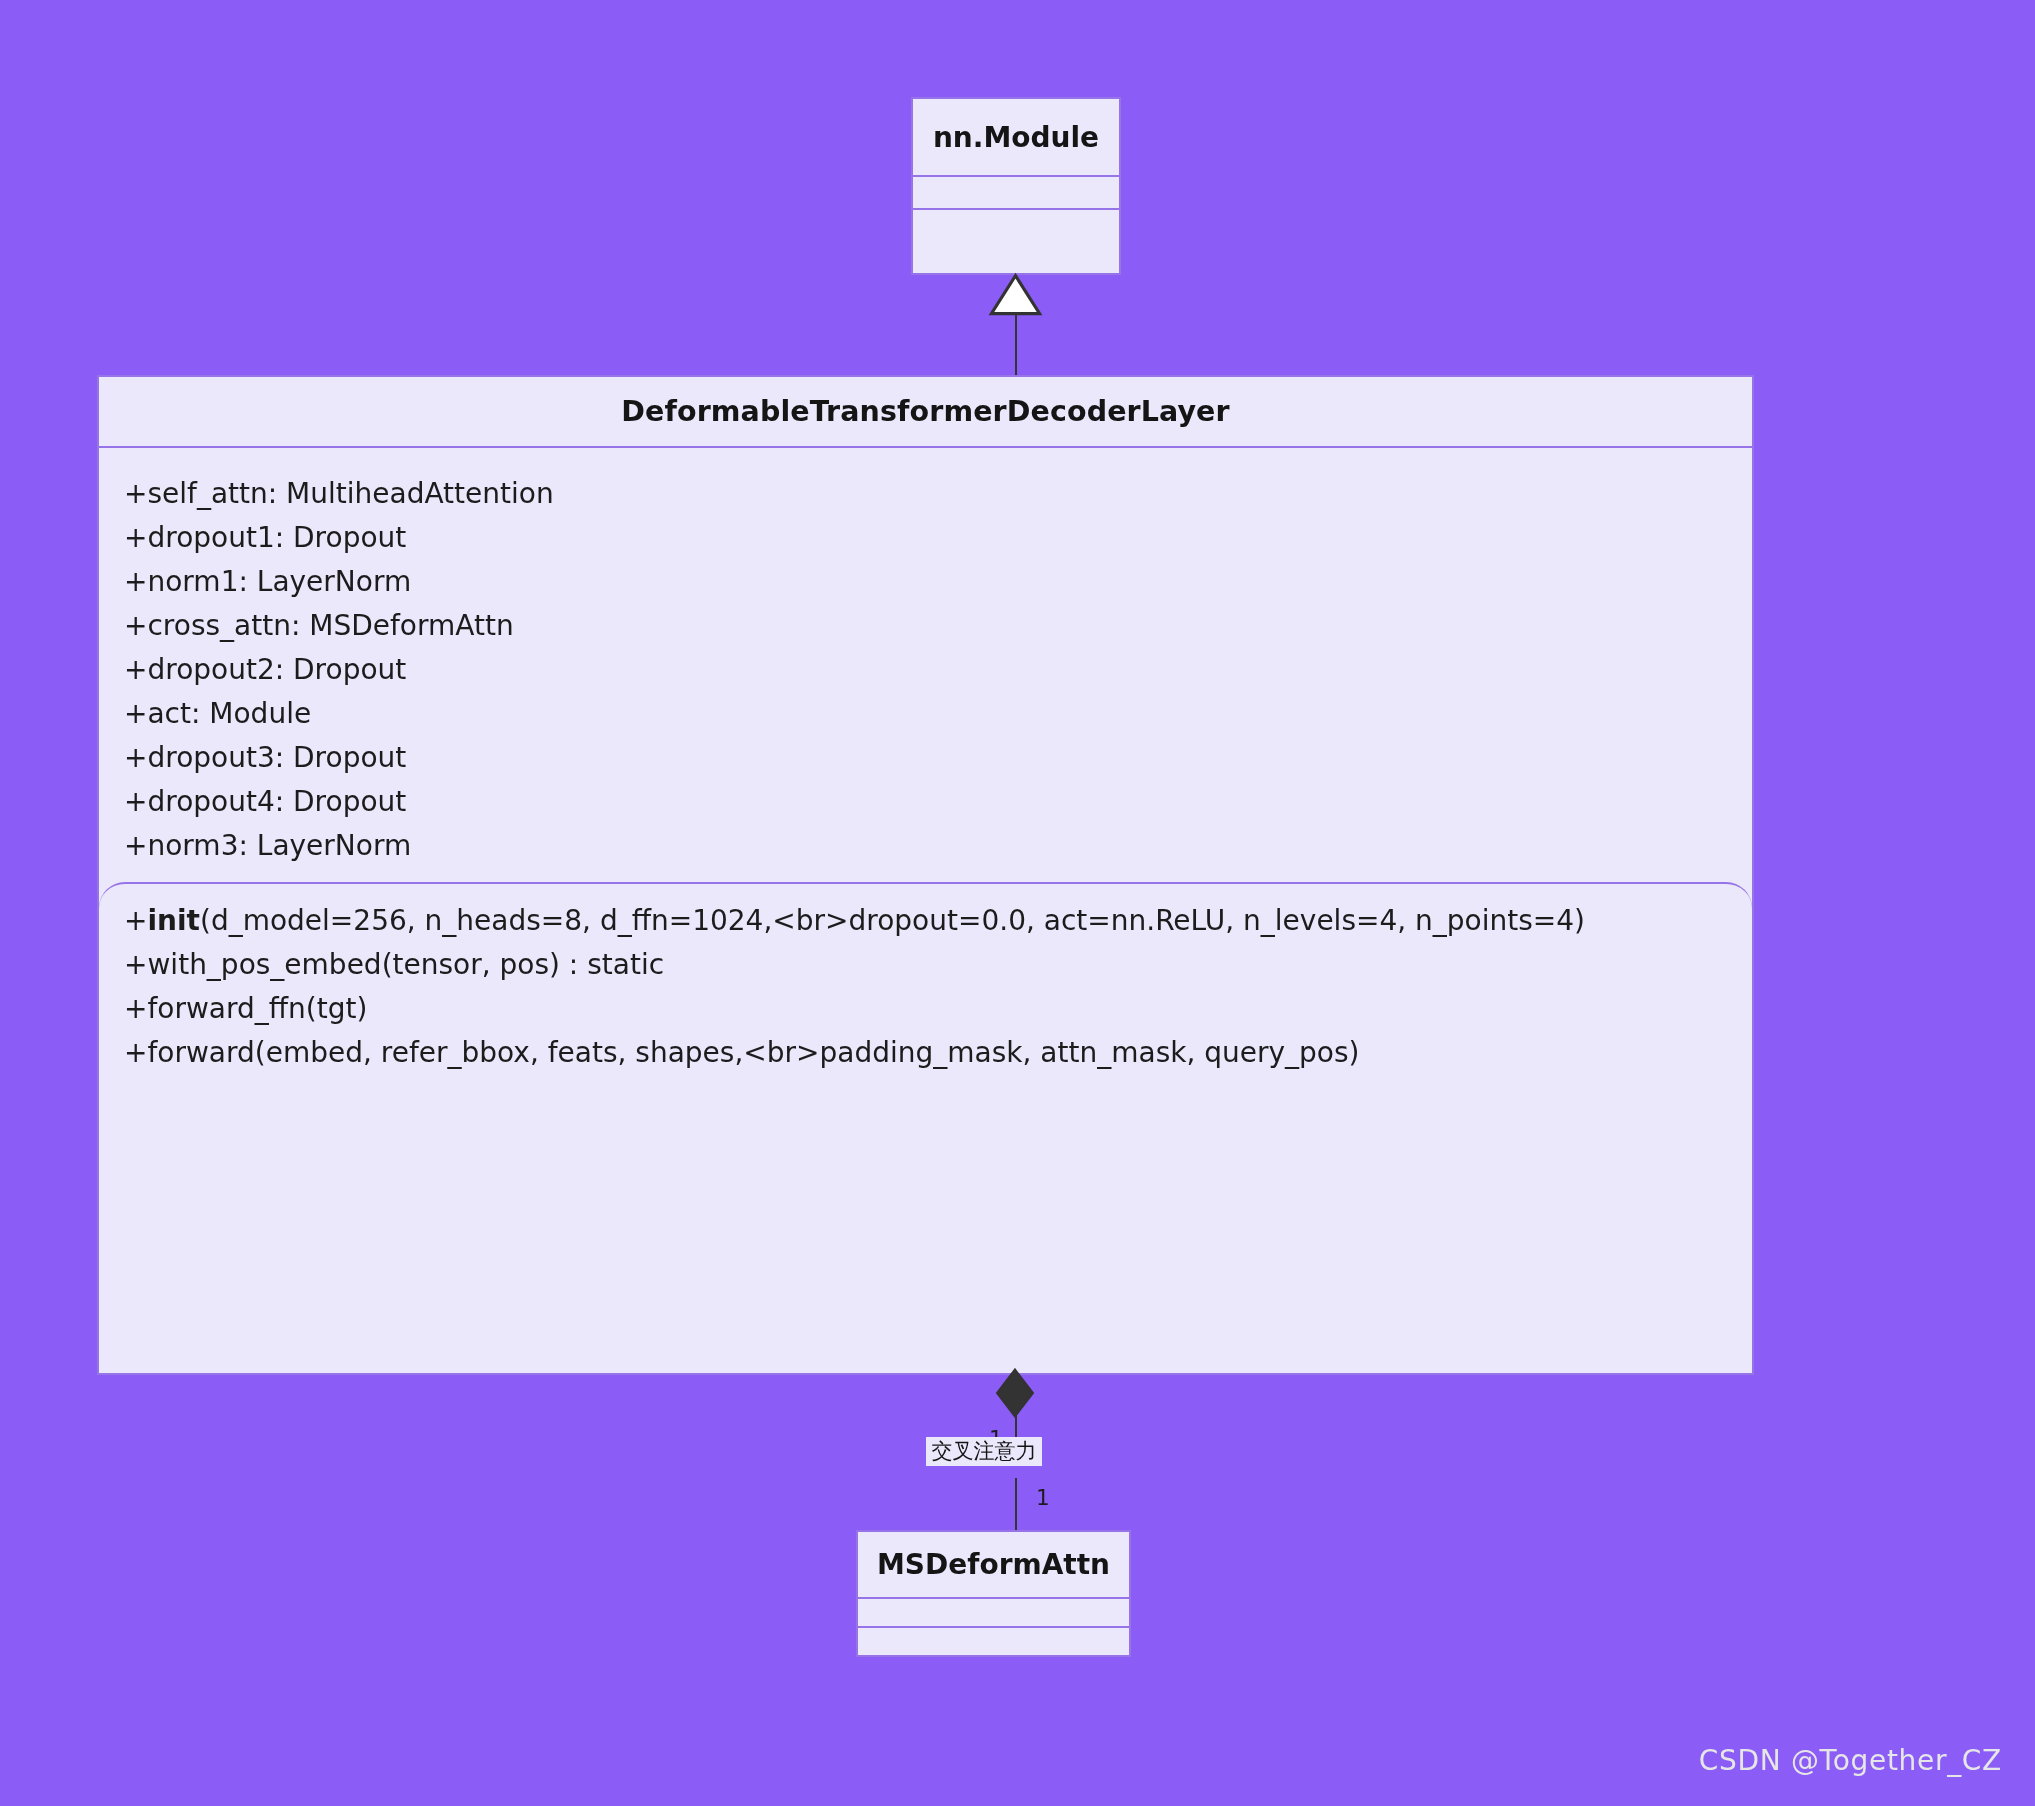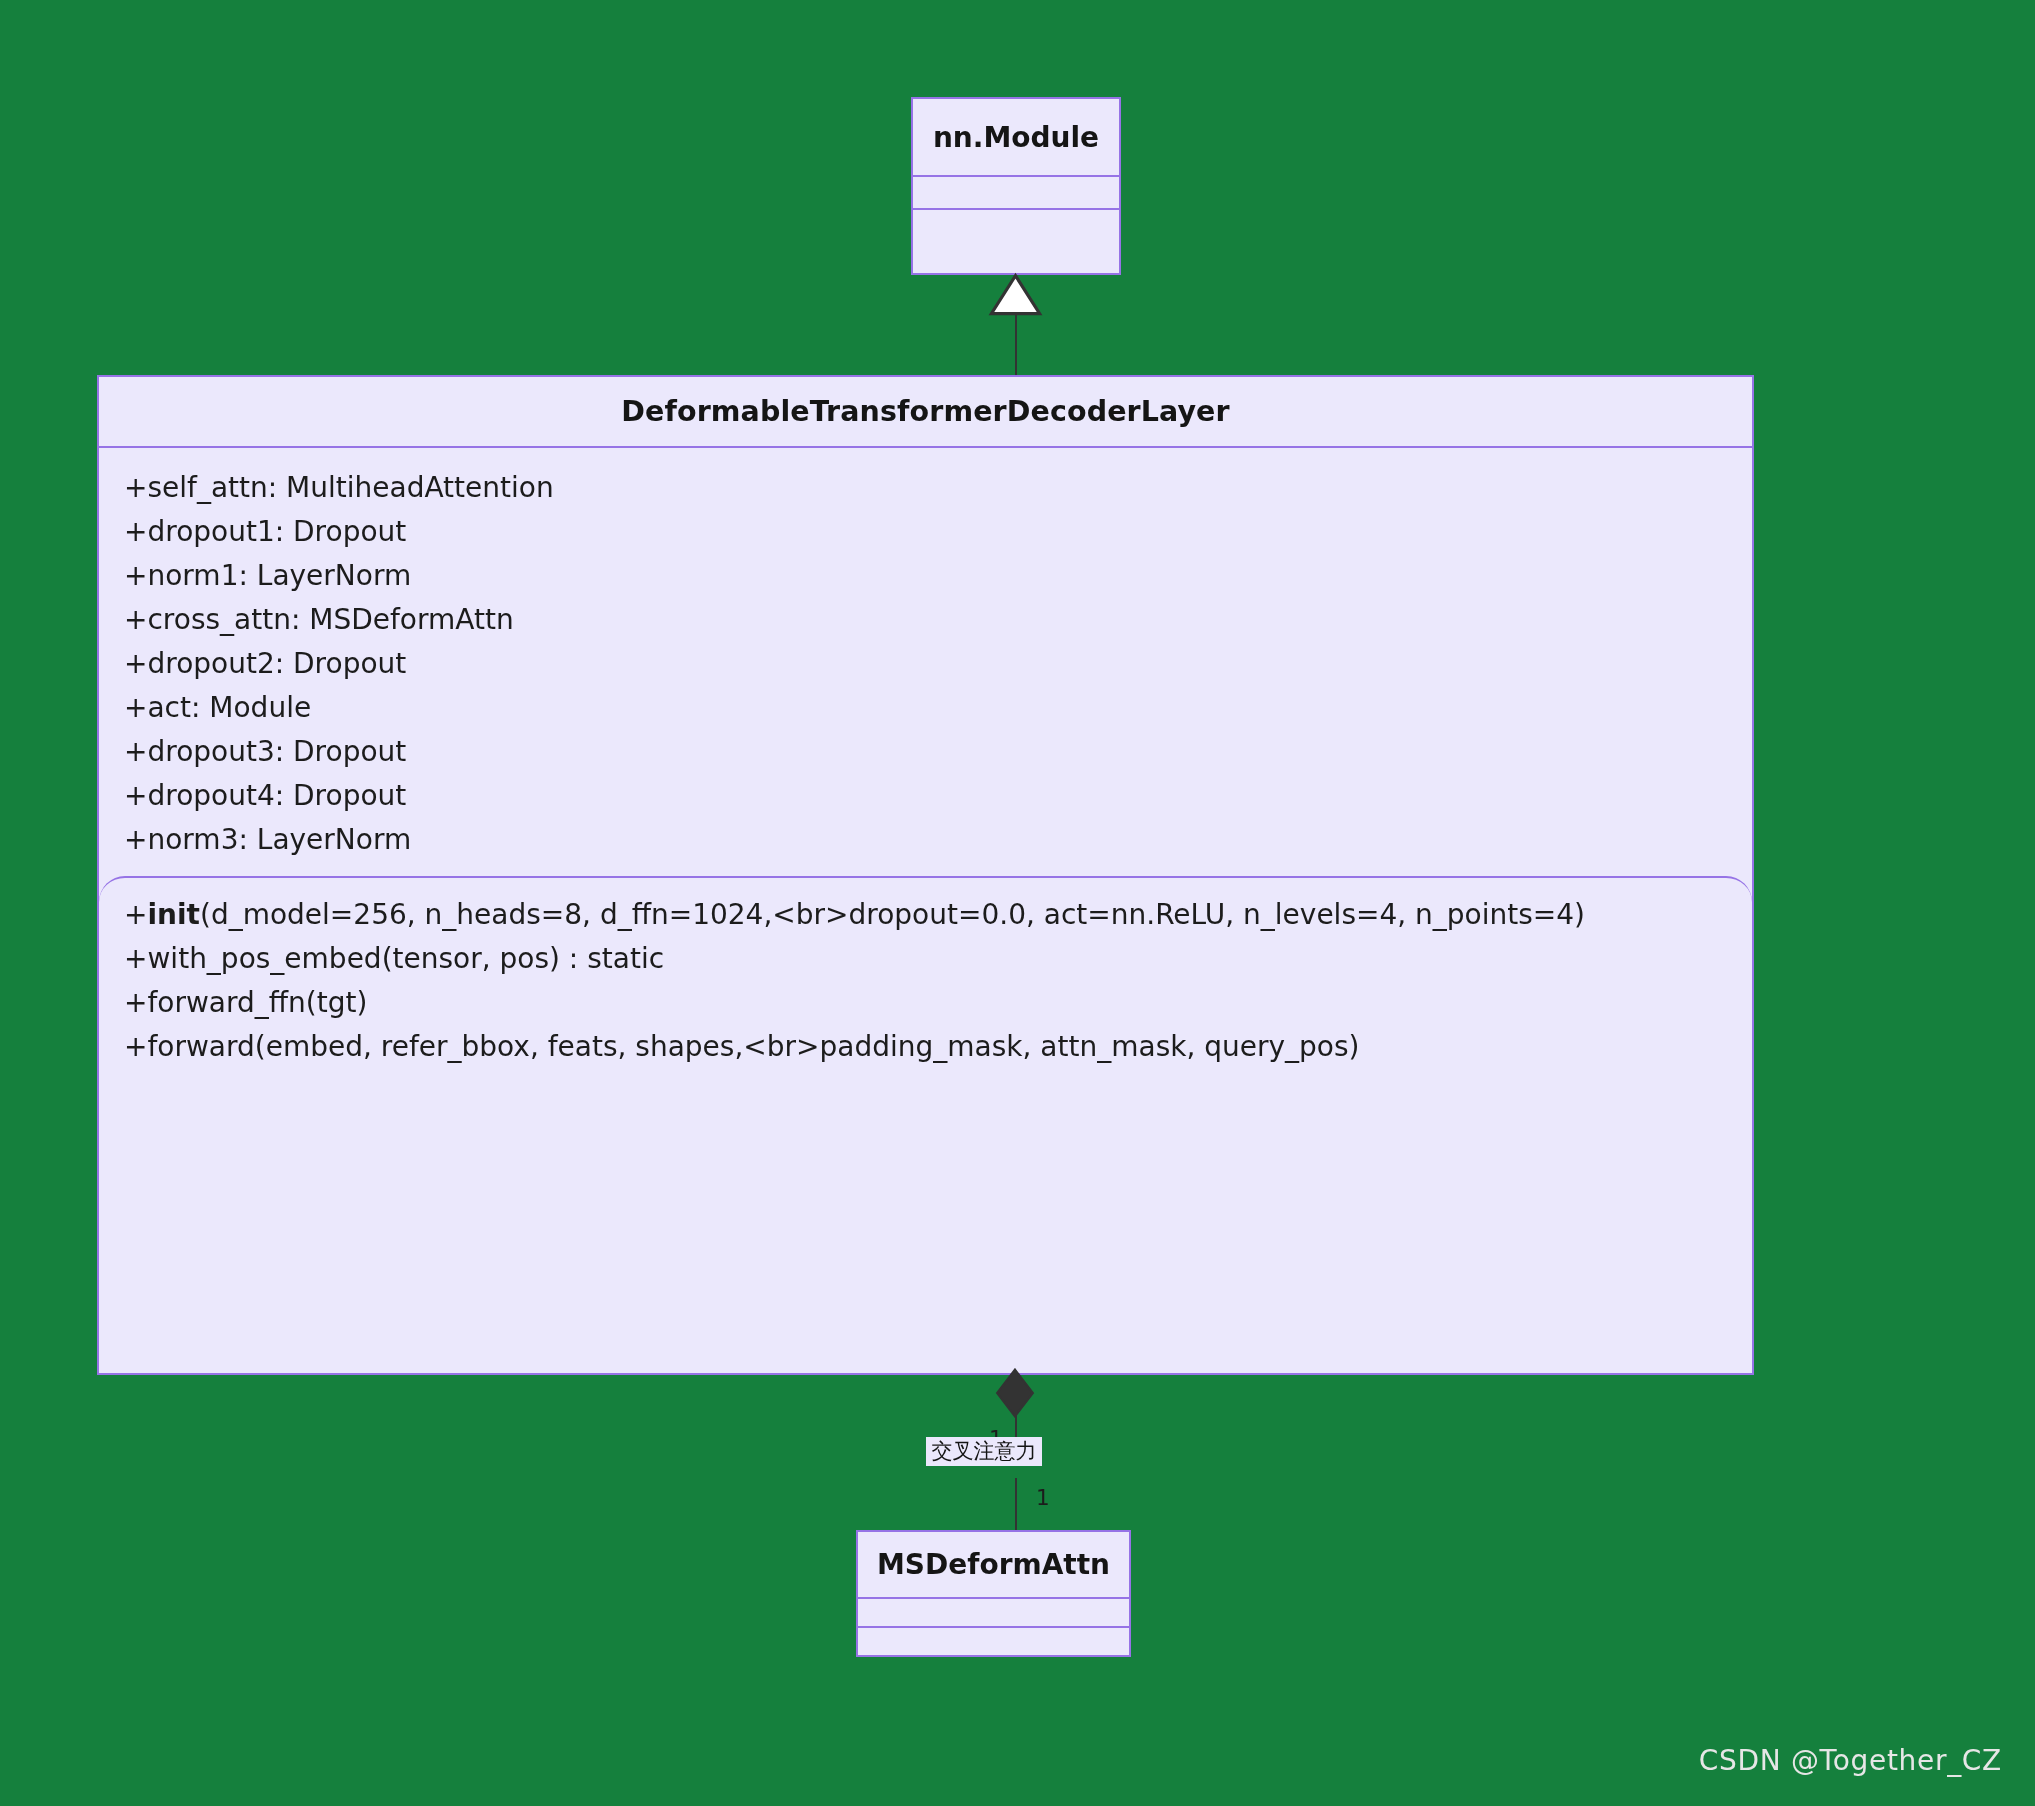--- a/index.html
+++ b/index.html
@@ -8,21 +8,21 @@
     background: #ffffff;
   }
   body {
     font-family: "DejaVu Sans", "Liberation Sans", sans-serif;
   }
 
   #canvas {
     position: relative;
     width: 2035px;
     height: 1806px;
-    background: #15803d;
+    background: #8b5cf6;
     overflow: hidden;
   }
 
   
   .uml-class {
     position: absolute;
     box-sizing: border-box;
     background: #ebe8fc;
     border: 2.1px solid #9673e6;
     display: flex;
@@ -68,21 +68,21 @@
     top: 375px;
     width: 1657px;
     height: 1000px;
   }
   #class-main .uml-title {
     height: 69px;
     font-size: 28.5px;
     letter-spacing: 0.1px;
   }
   #class-main .attrs {
-    padding: 18px 25px 14px 25px;
+    padding: 24px 25px 14px 25px;
     flex: 0 0 auto;
   }
   #class-main .attrs .uml-line {
     font-size: 28px;
     padding: 8px 0;
   }
   #class-main .methods {
     padding: 15.3px 25px 15.3px 25px;
     flex: 1 1 auto;
     border-radius: 26px;

